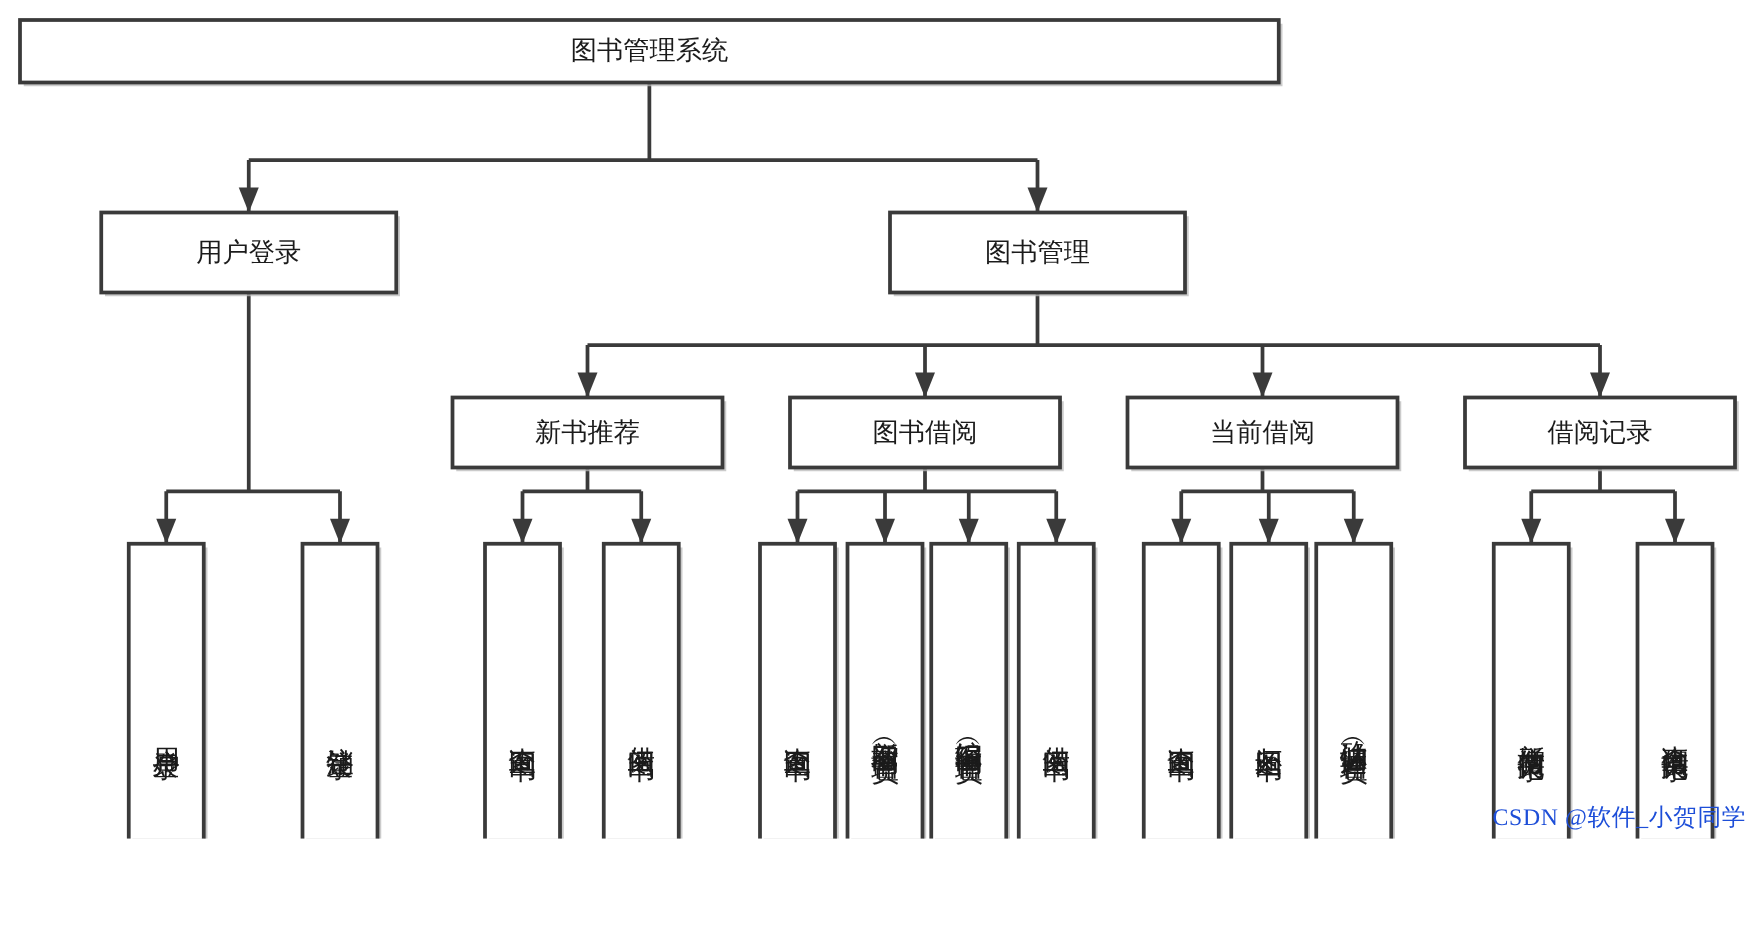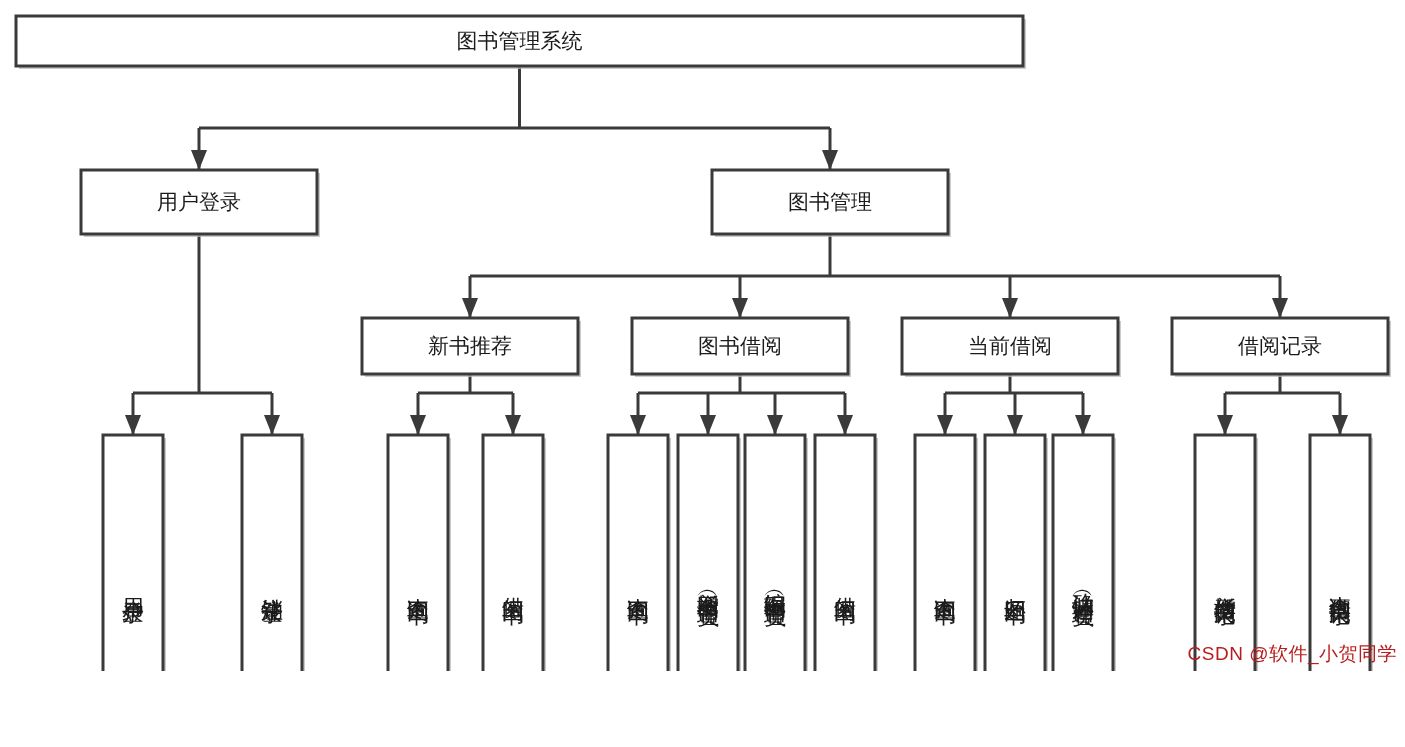--- a/index.html
+++ b/index.html
@@ -62,23 +62,23 @@
     line-height: 1.18;
     letter-spacing: 2px;
     color: #1b1b1b;
     white-space: nowrap;
     pointer-events: none;
   }
   #watermark {
     position: absolute;
     right: 8px;
     bottom: 4px;
-    font-family: Liberation Sans, sans-serif;
+    font-family: Liberation Serif, serif;
     font-size: 19px;
-    color: #b91c1c;
+    color: #1d4ed8;
     letter-spacing: 0.5px;
     user-select: none;
   }
 </style>
 </head>
 <body>
 
 <div id="stage">
 
   <svg id="diagram" viewBox="0 0 1405 747">

